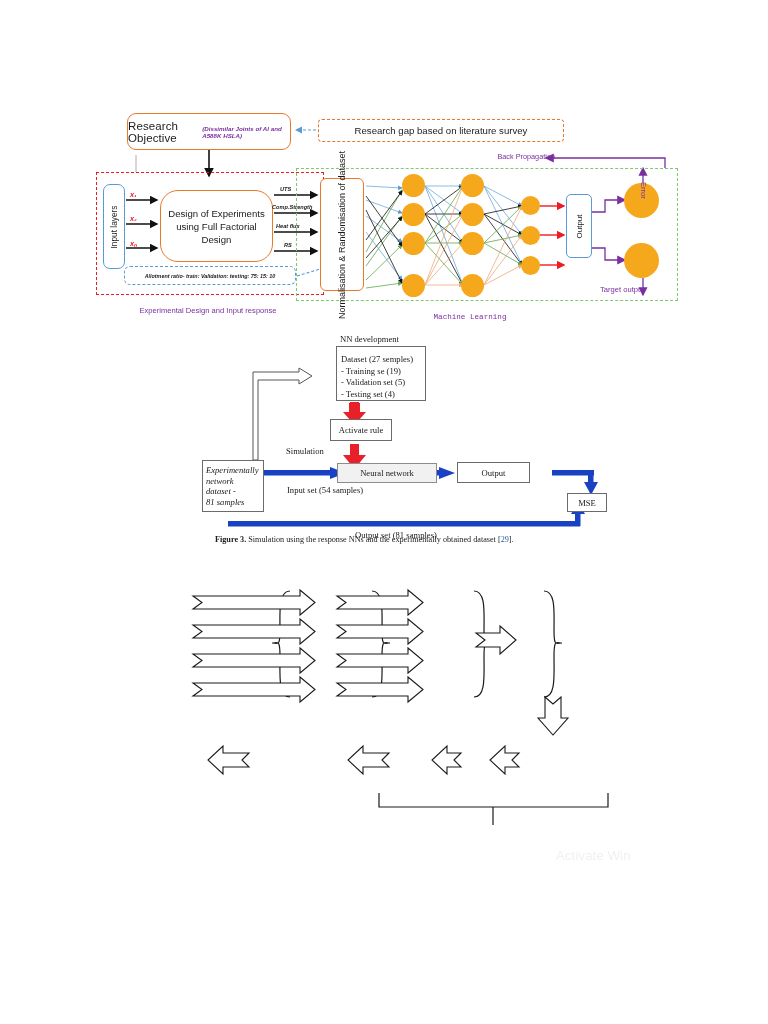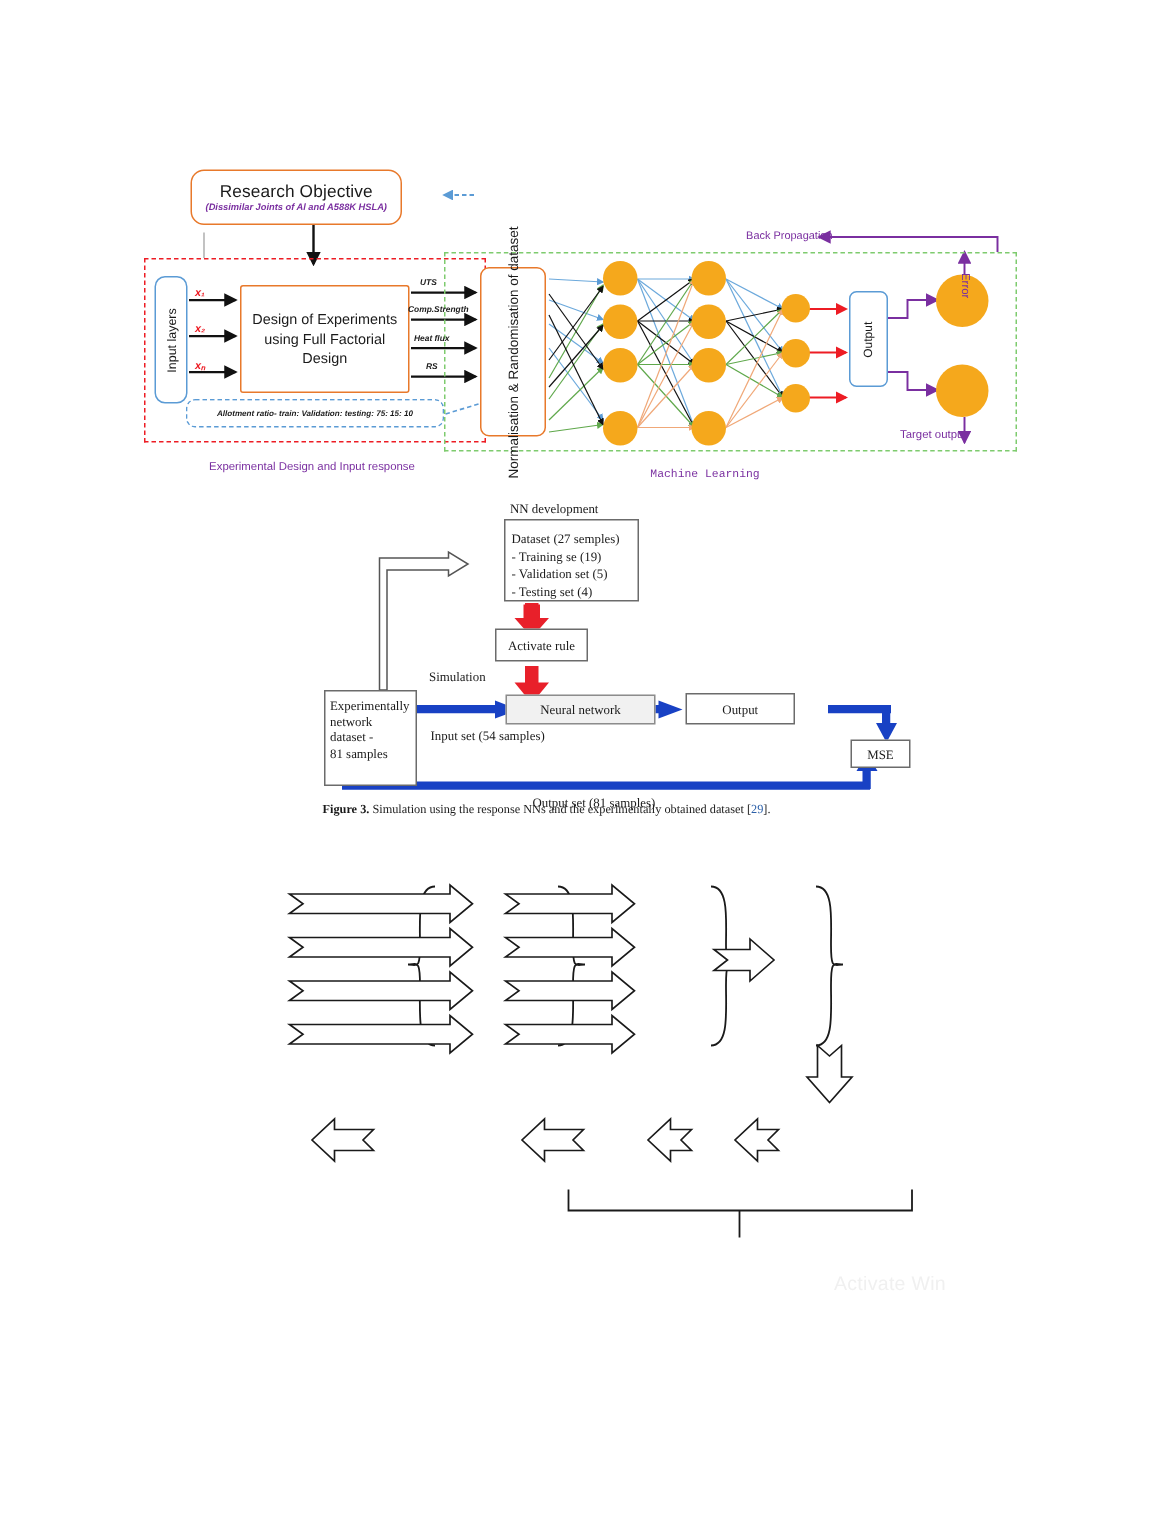--- a/index.html
+++ b/index.html
@@ -10,23 +10,23 @@
     font-family:"Liberation Serif", serif;
     position:relative;
     overflow:hidden;
   }
   .page { position:absolute; inset:0; }
 
   
   #fig-top { position:absolute; left:0; top:0; width:768px; height:340px; }
 
   .ro-box {
-    position:absolute; left:127px; top:113px; width:141px; height:37px;
+    position:absolute; left:127px; top:113px; width:164px; height:37px;
     border:1.6px solid #E8792B; border-radius:9px; background:#fff;
-    display:flex; flex-direction:column; align-items:center; justify-content:center;
+    display:flex; align-items:center; justify-content:center;
     font-family:"Liberation Sans", sans-serif;
   }
   .ro-title { font-size:11.5px; color:#1a1a1a; letter-spacing:.1px; }
   .ro-sub { font-size:6.2px; color:#7a2fa0; font-style:italic; font-weight:bold; margin-top:1px; }
 
   .gap-box {
     position:absolute; left:318px; top:119px; width:246px; height:23px;
     border:1.5px dashed #E8792B; border-radius:4px; background:#fff;
     display:flex; align-items:center; justify-content:center;
     font-family:"Liberation Sans", sans-serif; font-size:9.6px; color:#1a1a1a;
@@ -46,21 +46,21 @@
     border:1.4px solid #5B9BD5; border-radius:7px; background:#fff;
     display:flex; align-items:center; justify-content:center;
   }
   .input-layers span{
     font-family:"Liberation Sans", sans-serif; font-size:8.3px; color:#1a1a1a;
     transform:rotate(-90deg); white-space:nowrap;
   }
 
   .doe-box {
     position:absolute; left:160px; top:190px; width:113px; height:72px;
-    border:1.6px solid #E8792B; border-radius:2px; background:#fff;
+    border:1.6px solid #E8792B; border-radius:18px; background:#fff;
     display:flex; align-items:center; justify-content:center; padding:2px;
     font-family:"Liberation Sans", sans-serif; font-size:9.6px; color:#1a1a1a;
     line-height:13px; text-align:center;
   }
 
   .norm-box {
     position:absolute; left:320px; top:178px; width:44px; height:113px;
     border:1.7px solid #E8792B; border-radius:6px; background:#fff;
     display:flex; align-items:center; justify-content:center;
   }
@@ -256,20 +256,21 @@
       <line x1="643" y1="278" x2="643" y2="295" stroke="#7a2fa0" stroke-width="1.3" marker-end="url(#aPurple)"></line>
 
       <path d="M665,168 L665,158 L546,158" stroke="#7a2fa0" stroke-width="1.3" fill="none" marker-end="url(#aPurple)"></path>
     </svg>
 
     <div class="ro-box">
       <div class="ro-title">Research Objective</div>
       <div class="ro-sub">(Dissimilar Joints of Al and A588K HSLA)</div>
     </div>
 
+    <div class="gap-box">Research gap based on literature survey</div>
 
     <div class="red-dashed"></div>
     <div class="green-dashed"></div>
 
     <div class="input-layers">
       <span>Input layers</span>
     </div>
 
     <div class="xlabel" style="left:130px; top:190px;">x₁</div>
     <div class="xlabel" style="left:130px; top:214px;">x₂</div>
@@ -363,21 +364,21 @@
       <div>Dataset (27 semples)</div>
       <div>- Training se (19)</div>
       <div>- Validation set (5)</div>
       <div>- Testing set (4)</div>
     </div>
 
     <div class="f3box ctrtxt" style="left:330px; top:89px; width:62px; height:22px;">Activate rule</div>
 
     <div class="f3lbl" style="left:286px; top:116px;">Simulation</div>
 
-    <div class="f3box" style="left:216px; top:130px; width:62px; height:64px; padding:4px 3px; line-height:10.5px;">
+    <div class="f3box" style="left:202px; top:130px; width:62px; height:52px; padding:4px 3px; line-height:10.5px;font-style:italic;">
       <div>Experimentally</div>
       <div>network</div>
       <div>dataset -</div>
       <div>81 samples</div>
     </div>
 
     <div class="f3box ctrtxt" style="left:337px; top:133px; width:100px; height:20px; border:1.6px solid #8c8c8c; background:#f1f1f1;">Neural network</div>
 
     <div class="f3box ctrtxt" style="left:457px; top:132px; width:73px; height:21px;">Output</div>
 

